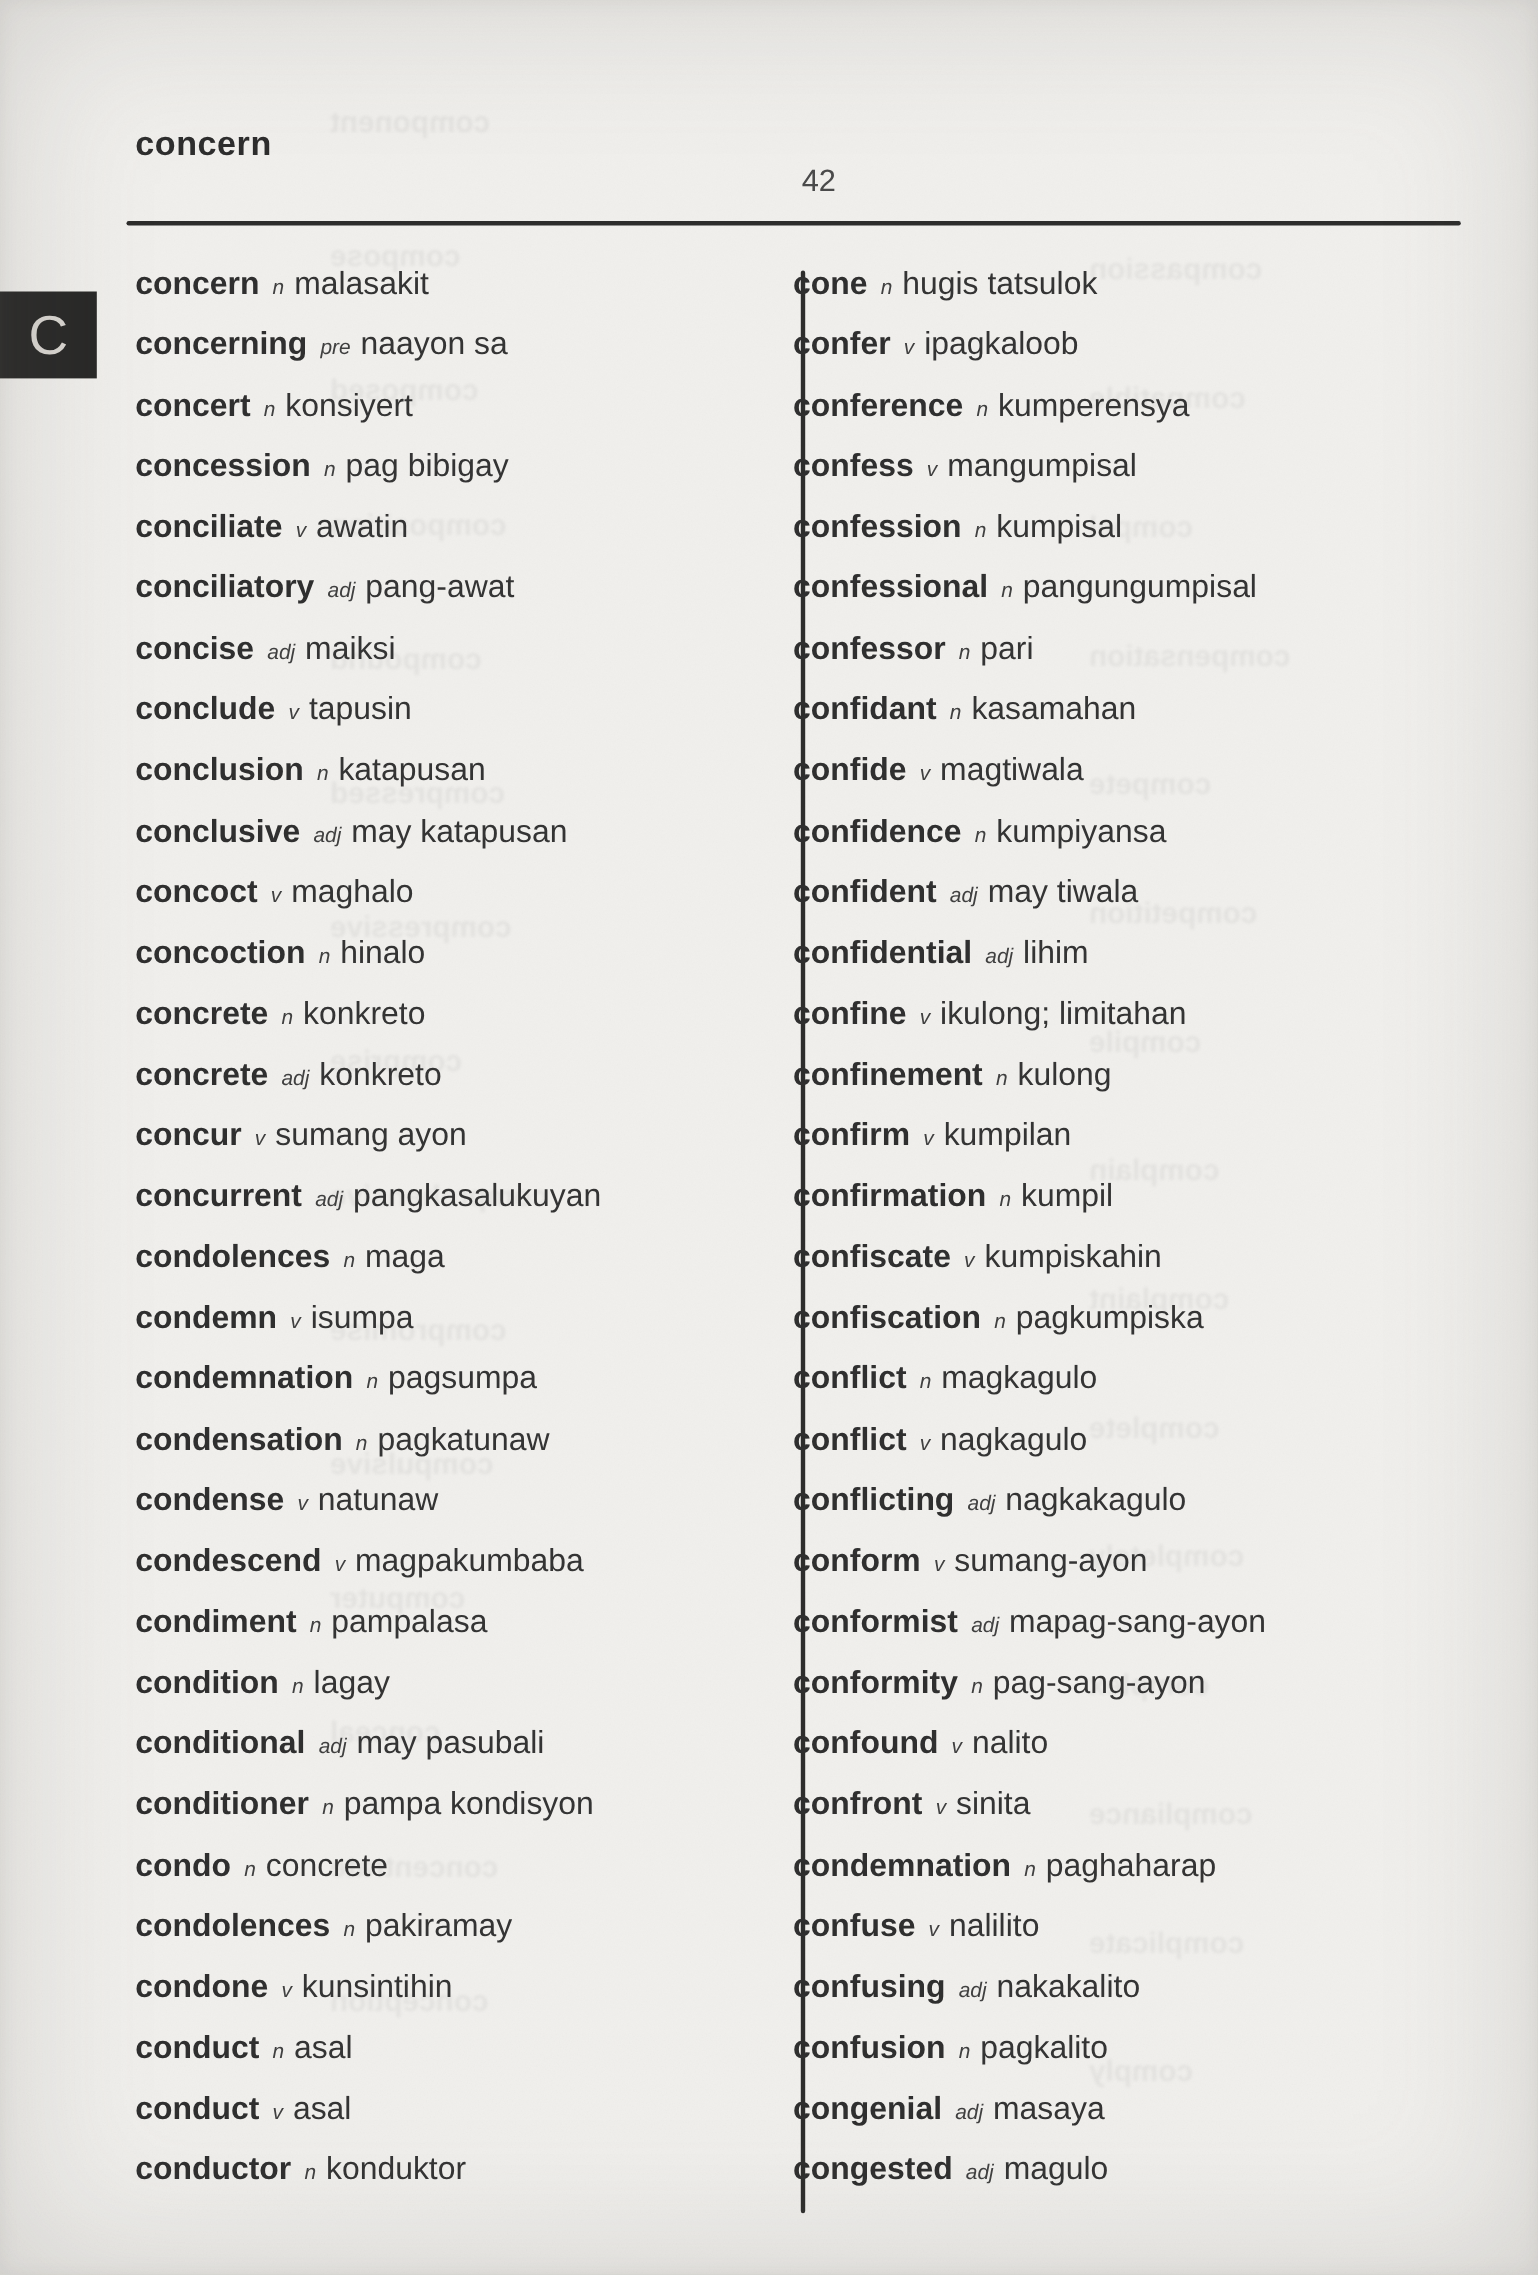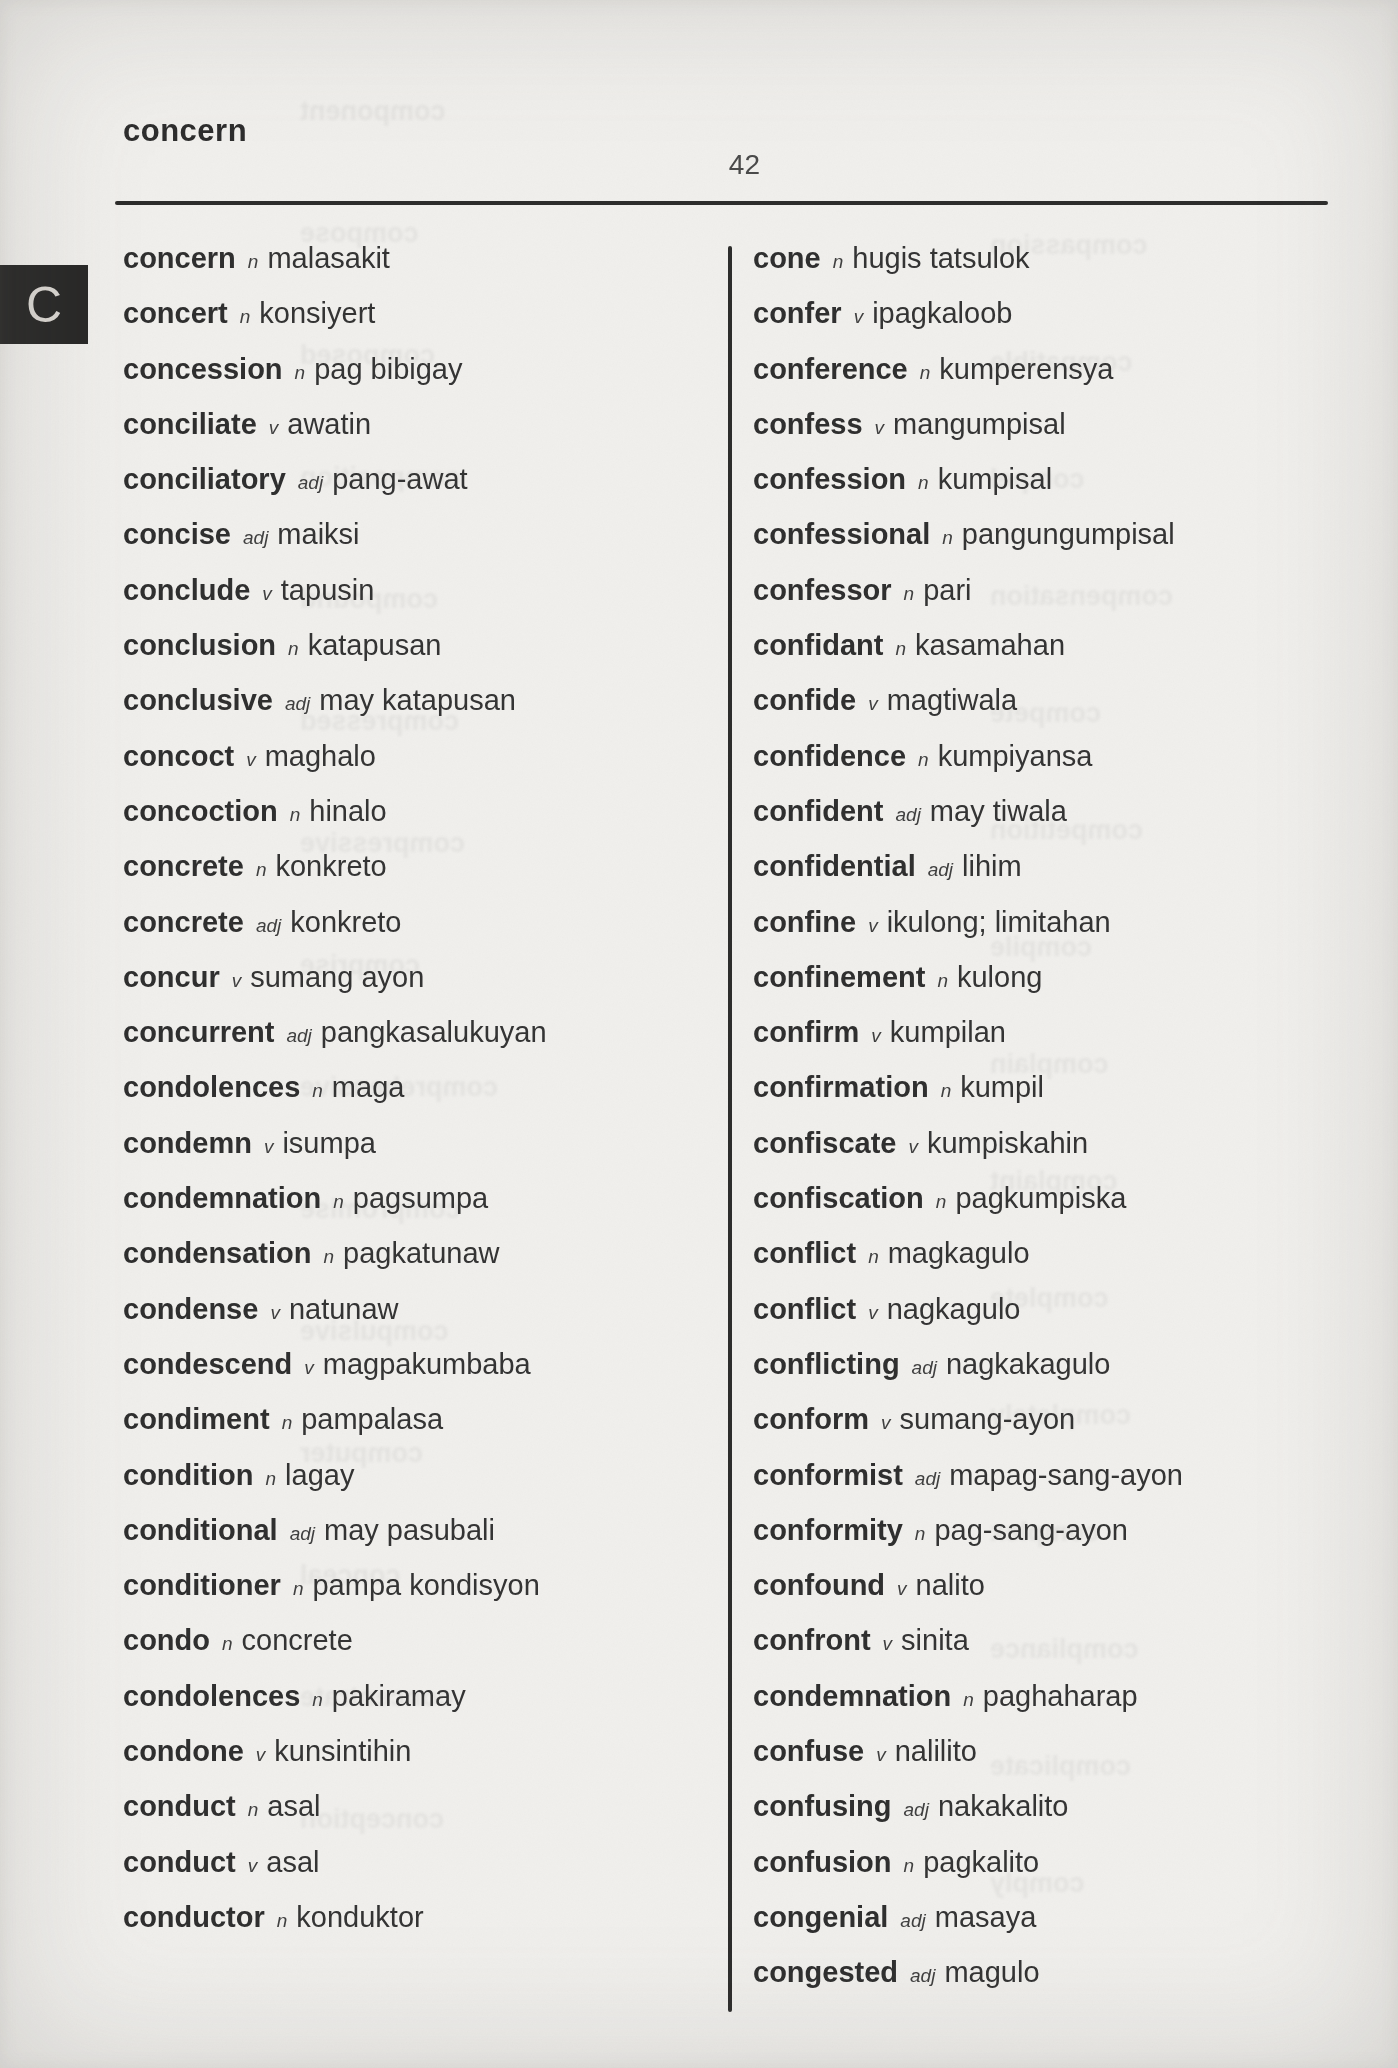--- a/index.html
+++ b/index.html
@@ -36,21 +36,21 @@
     background:#282827;
     display:flex;align-items:center;justify-content:center;
     color:#d8d5d0;font-size:50px;line-height:1;font-weight:normal;
   }
   .divider{
     position:absolute;left:728px;top:246px;width:4px;height:1766px;
     background:#2d2d2c;border-radius:2px;
   }
   .col{position:absolute;top:242px;display:flex;flex-direction:column;}
   .col-left{left:123px;width:600px;}
-  .col-right{left:753px;width:630px;text-align:right;}
+  .col-right{left:721px;width:630px;text-align:right;}
   .entry{
     height:55.3px;display:flex;align-items:baseline;
     white-space:nowrap;
   }
   .hw{font-weight:bold;font-size:29px;color:#2f2f2f;}
   .pos{font-style:italic;font-size:19px;color:#404040;margin:0 9px 0 12px;}
   .tr{font-size:29px;color:#343434;}
 
   .ghost-layer{position:absolute;inset:0;pointer-events:none;}
   .ghost{
@@ -121,20 +121,25 @@
 
   <div class="divider"></div>
 
   <div class="col col-left" id="col-left">
     <div class="entry">
       <span class="hw">concern</span>
       <span class="pos">n</span>
       <span class="tr">malasakit</span>
     </div>
 
+    <div class="entry">
+      <span class="hw">concerning</span>
+      <span class="pos">pre</span>
+      <span class="tr">naayon sa</span>
+    </div>
 
     <div class="entry">
       <span class="hw">concert</span>
       <span class="pos">n</span>
       <span class="tr">konsiyert</span>
     </div>
 
     <div class="entry">
       <span class="hw">concession</span>
       <span class="pos">n</span>

